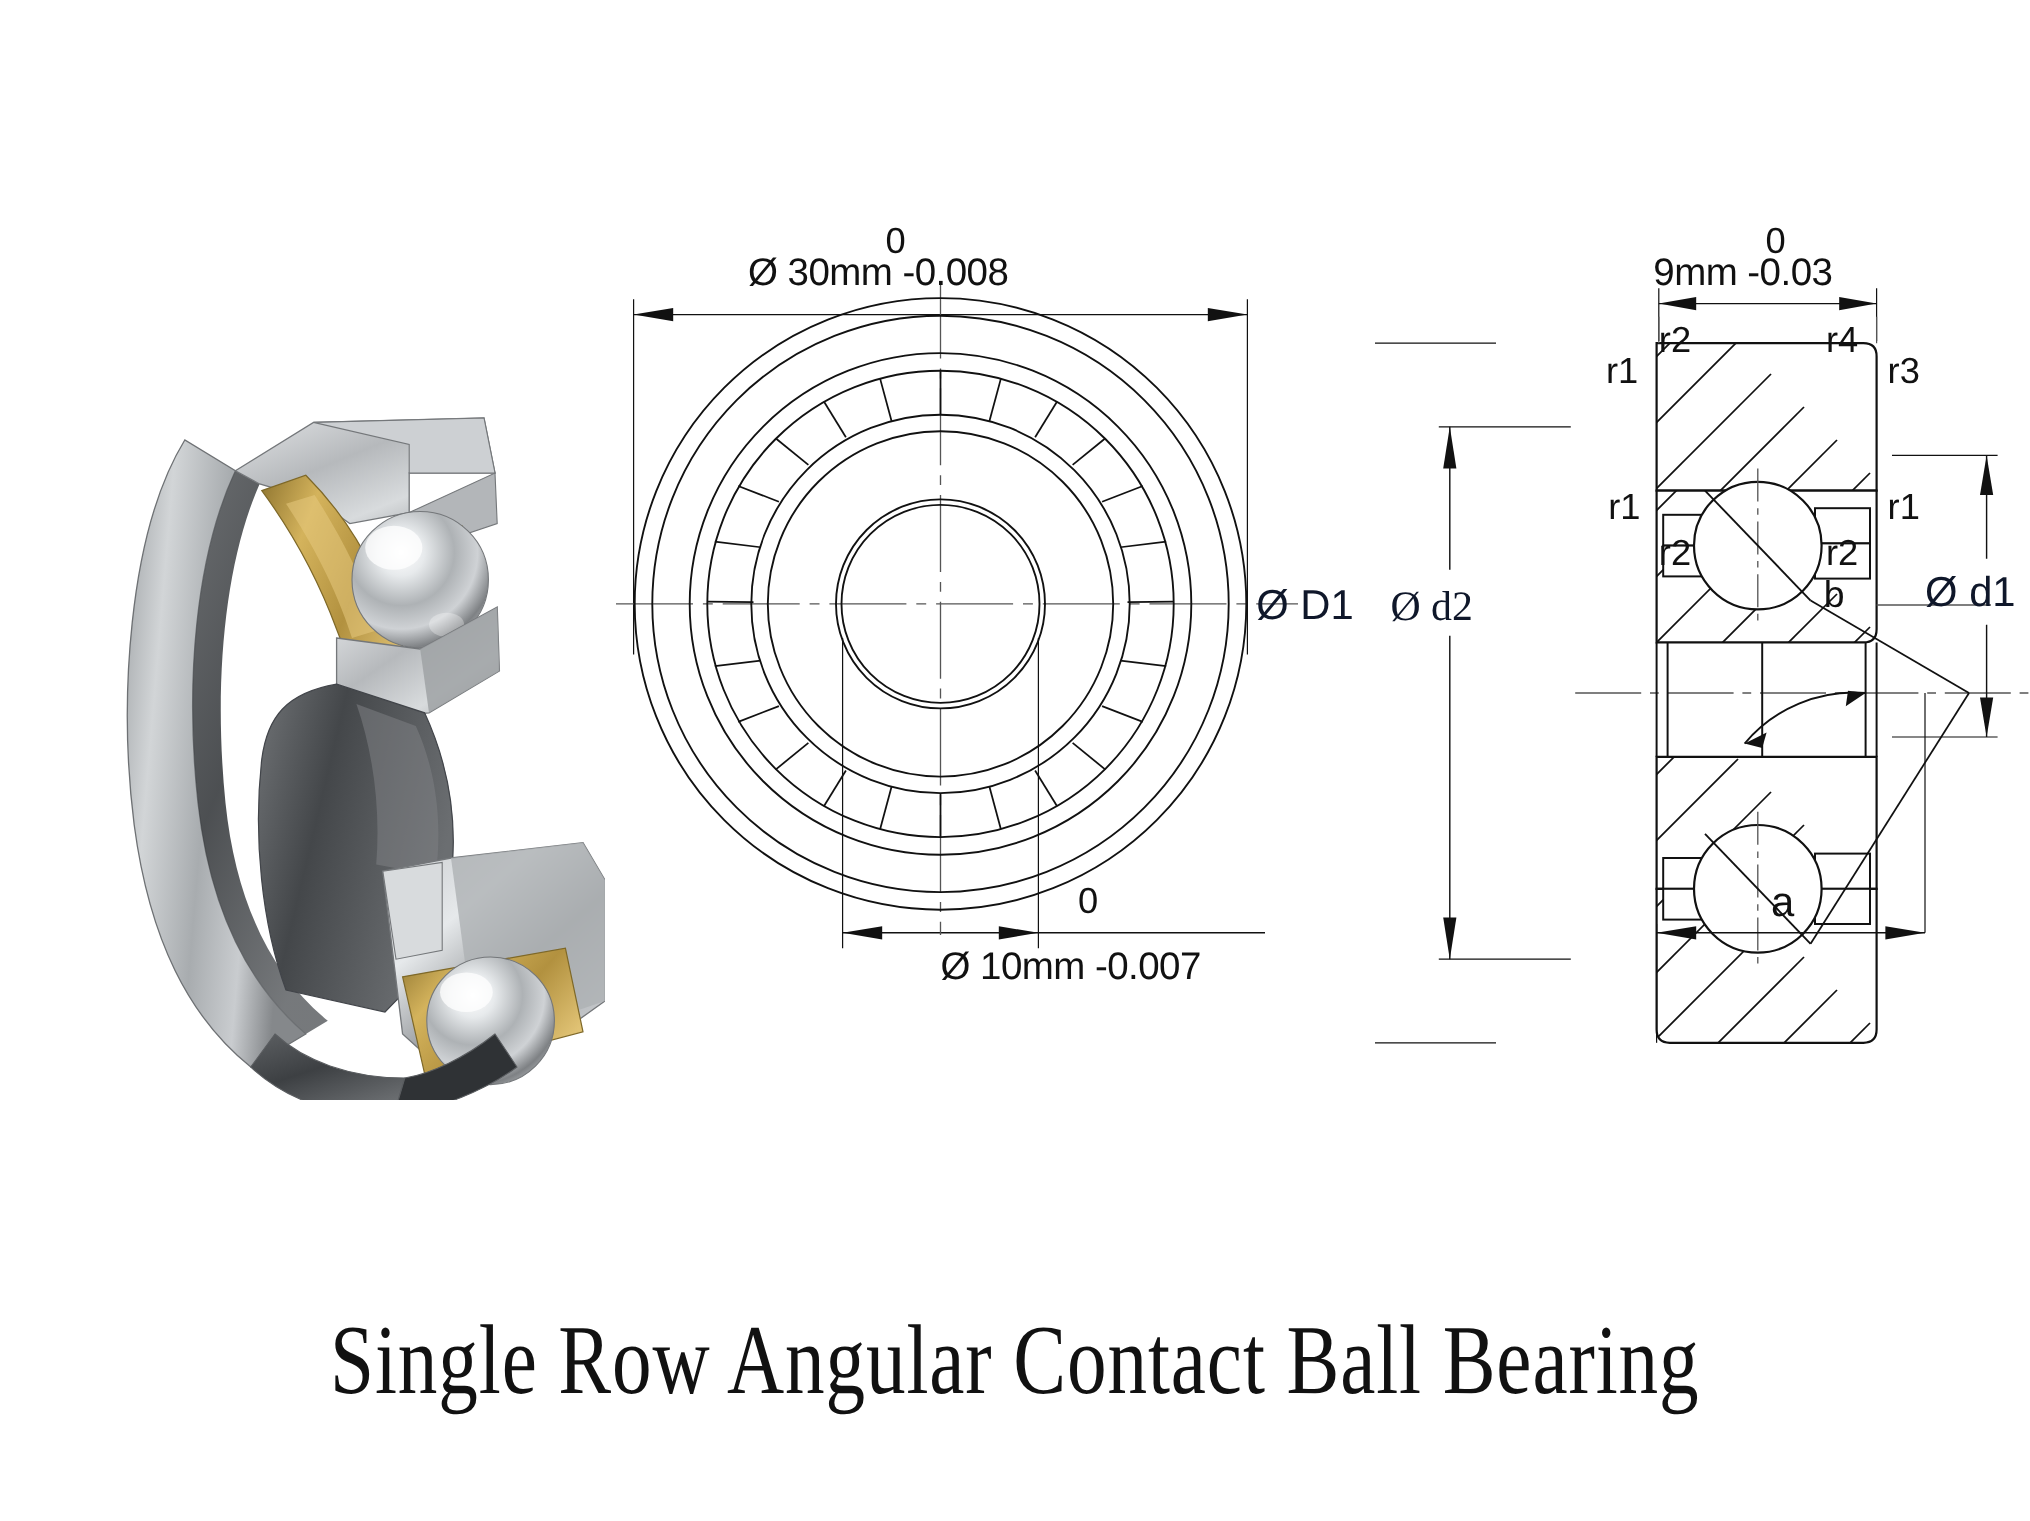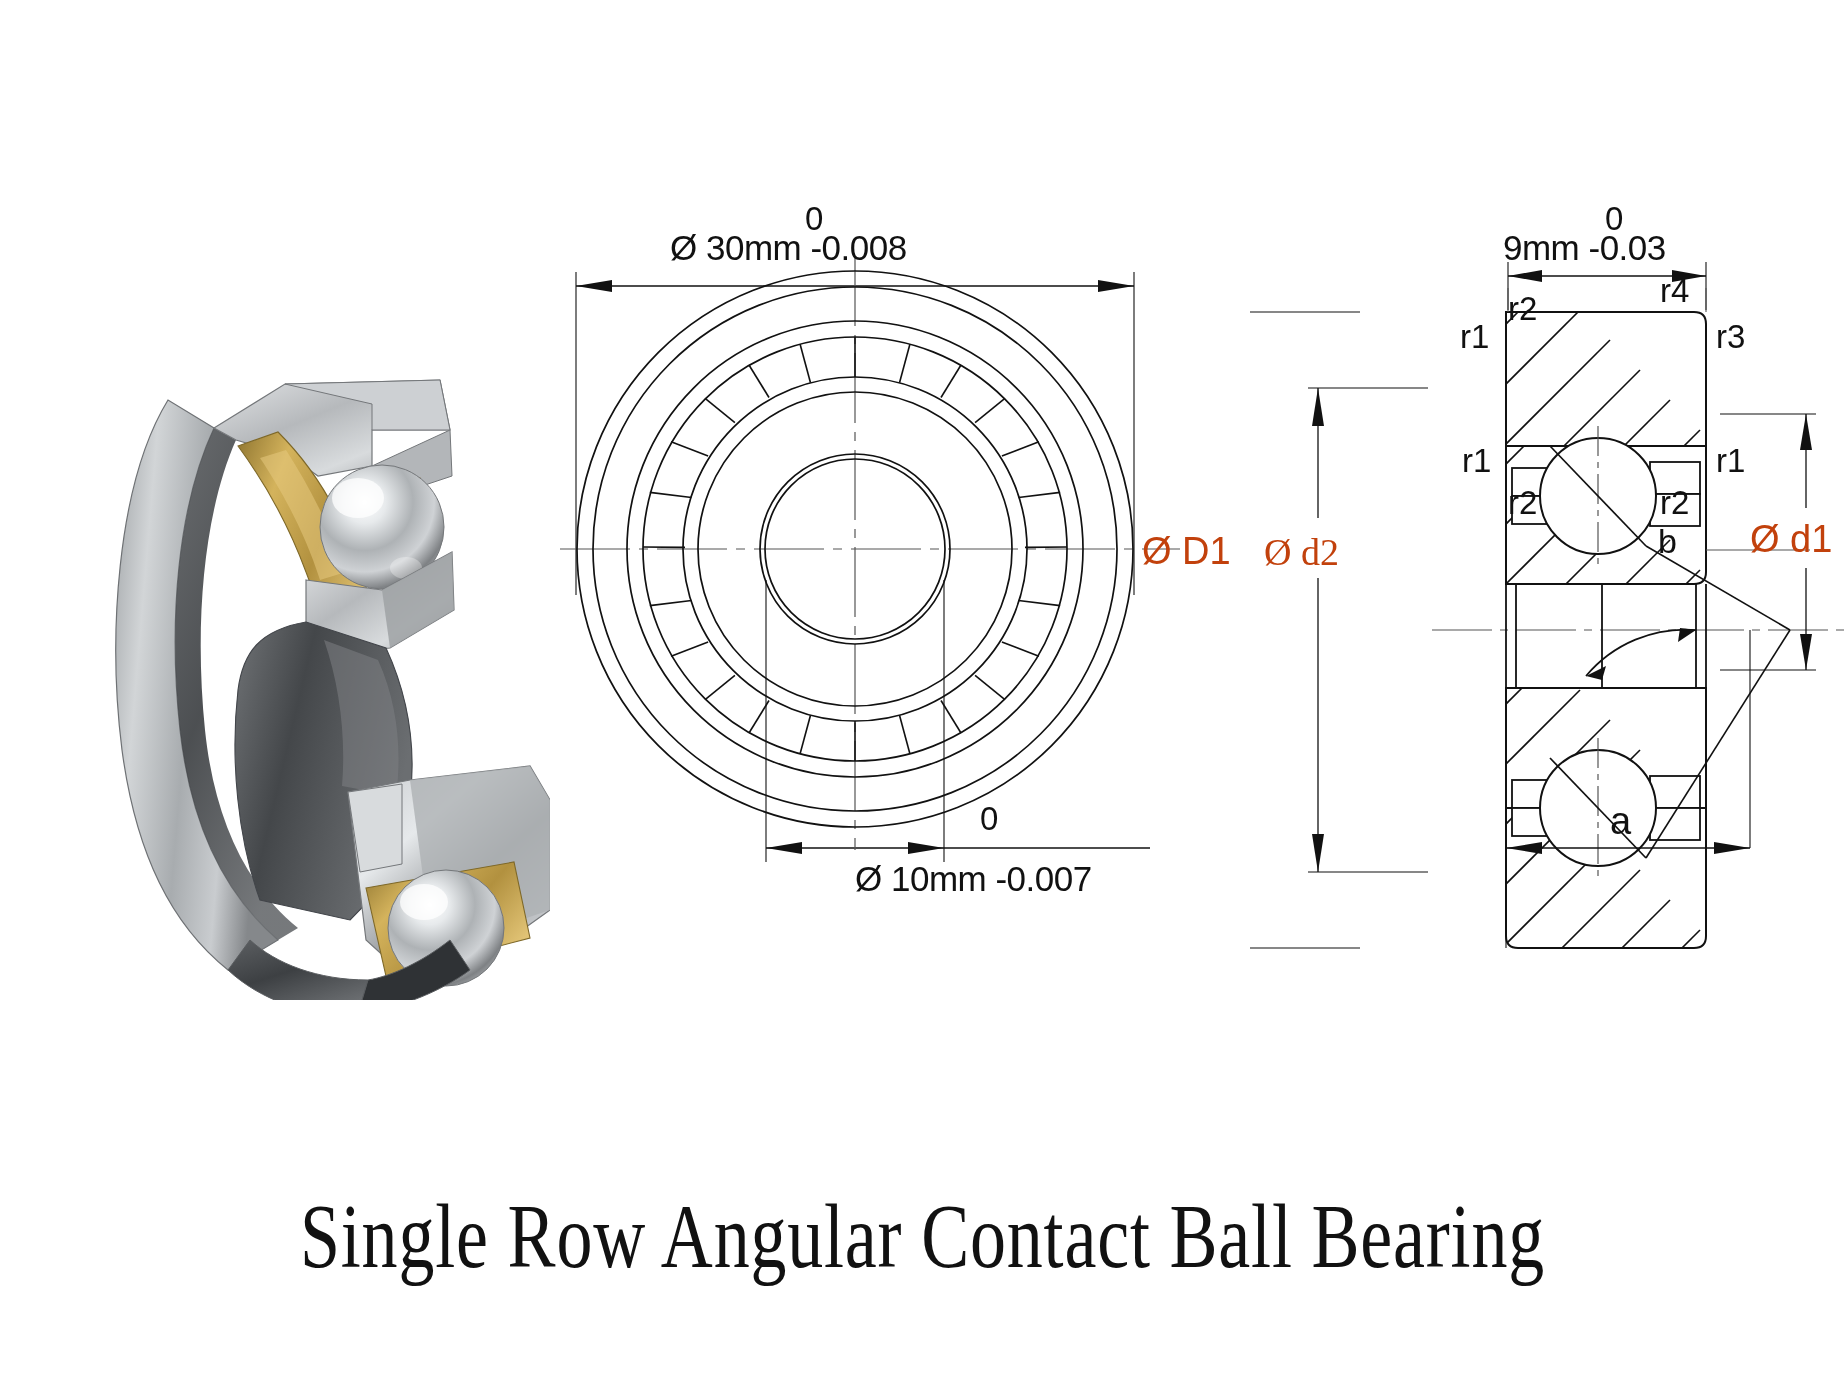--- a/index.html
+++ b/index.html
@@ -56,21 +56,21 @@
   }
   .rlabel {
     font-family: "Liberation Sans", sans-serif;
     font-size: 33px;
     color: #111111;
     white-space: nowrap;
   }
   .dlabel {
     font-family: "Liberation Sans", sans-serif;
     font-size: 38px;
-    color: #c2410c;
+    color: #0f172a;
     white-space: nowrap;
   }
   .blabel {
     font-family: "Liberation Sans", sans-serif;
     font-size: 34px;
     color: #111111;
     white-space: nowrap;
   }
   .alabel {
     font-family: "Liberation Sans", sans-serif;
@@ -192,21 +192,21 @@
                C 208 700 166 684 140 660 Z" fill="url(#steelDark)" stroke="#5a5d60" stroke-width="1"></path>
       <path d="M 248 734 C 290 728 330 712 360 690 L 340 660
                C 312 682 282 696 258 700 Z" fill="#2f3235" stroke="#5a5d60" stroke-width="1"></path>
     </svg>
   </div>
 
   <div id="front-view" class="abs">
 
     
     <div class="abs tol-zero" style="left:245px; top:0px;">0</div>
-    <div class="abs dim-text" style="left:110px; top:28px;">Ø 30mm -0.008</div>
+    <div class="abs dim-text" style="left:120px; top:28px;">Ø 30mm -0.008</div>
 
     <div class="abs tol-zero" style="left:420px; top:600px;">0</div>
     <div class="abs dim-text" style="left:295px; top:659px;">Ø 10mm -0.007</div>
 
     <svg width="620" height="880" viewBox="0 0 620 880">
       <g fill="none" stroke="#111111" stroke-width="1.7">
 
         <line x1="16" y1="72" x2="16" y2="395" stroke-width="1.1"></line>
         <line x1="574" y1="72" x2="574" y2="395" stroke-width="1.1"></line>
         <line x1="16" y1="86" x2="574" y2="86" stroke-width="1.3"></line>
@@ -269,21 +269,21 @@
   </div>
 
   <div id="section-view" class="abs">
 
     
     <div class="abs tol-zero" style="left:355px; top:0px;">0</div>
     <div class="abs dim-text" style="left:253px; top:28px;">9mm -0.03</div>
 
     
     <div class="abs rlabel" style="left:258px; top:90px;">r2</div>
-    <div class="abs rlabel" style="left:410px; top:72px;text-align:right;">r4</div>
+    <div class="abs rlabel" style="left:410px; top:90px;text-align:right;">r4</div>
     <div class="abs rlabel" style="left:210px; top:118px;">r1</div>
     <div class="abs rlabel" style="left:466px; top:118px;text-align:center;">r3</div>
 
     <div class="abs rlabel" style="left:212px; top:242px;">r1</div>
     <div class="abs rlabel" style="left:466px; top:242px;">r1</div>
     <div class="abs rlabel" style="left:258px; top:284px;">r2</div>
     <div class="abs rlabel" style="left:410px; top:284px;">r2</div>
 
     
     <div class="abs blabel" style="left:408px; top:322px;">b</div>

